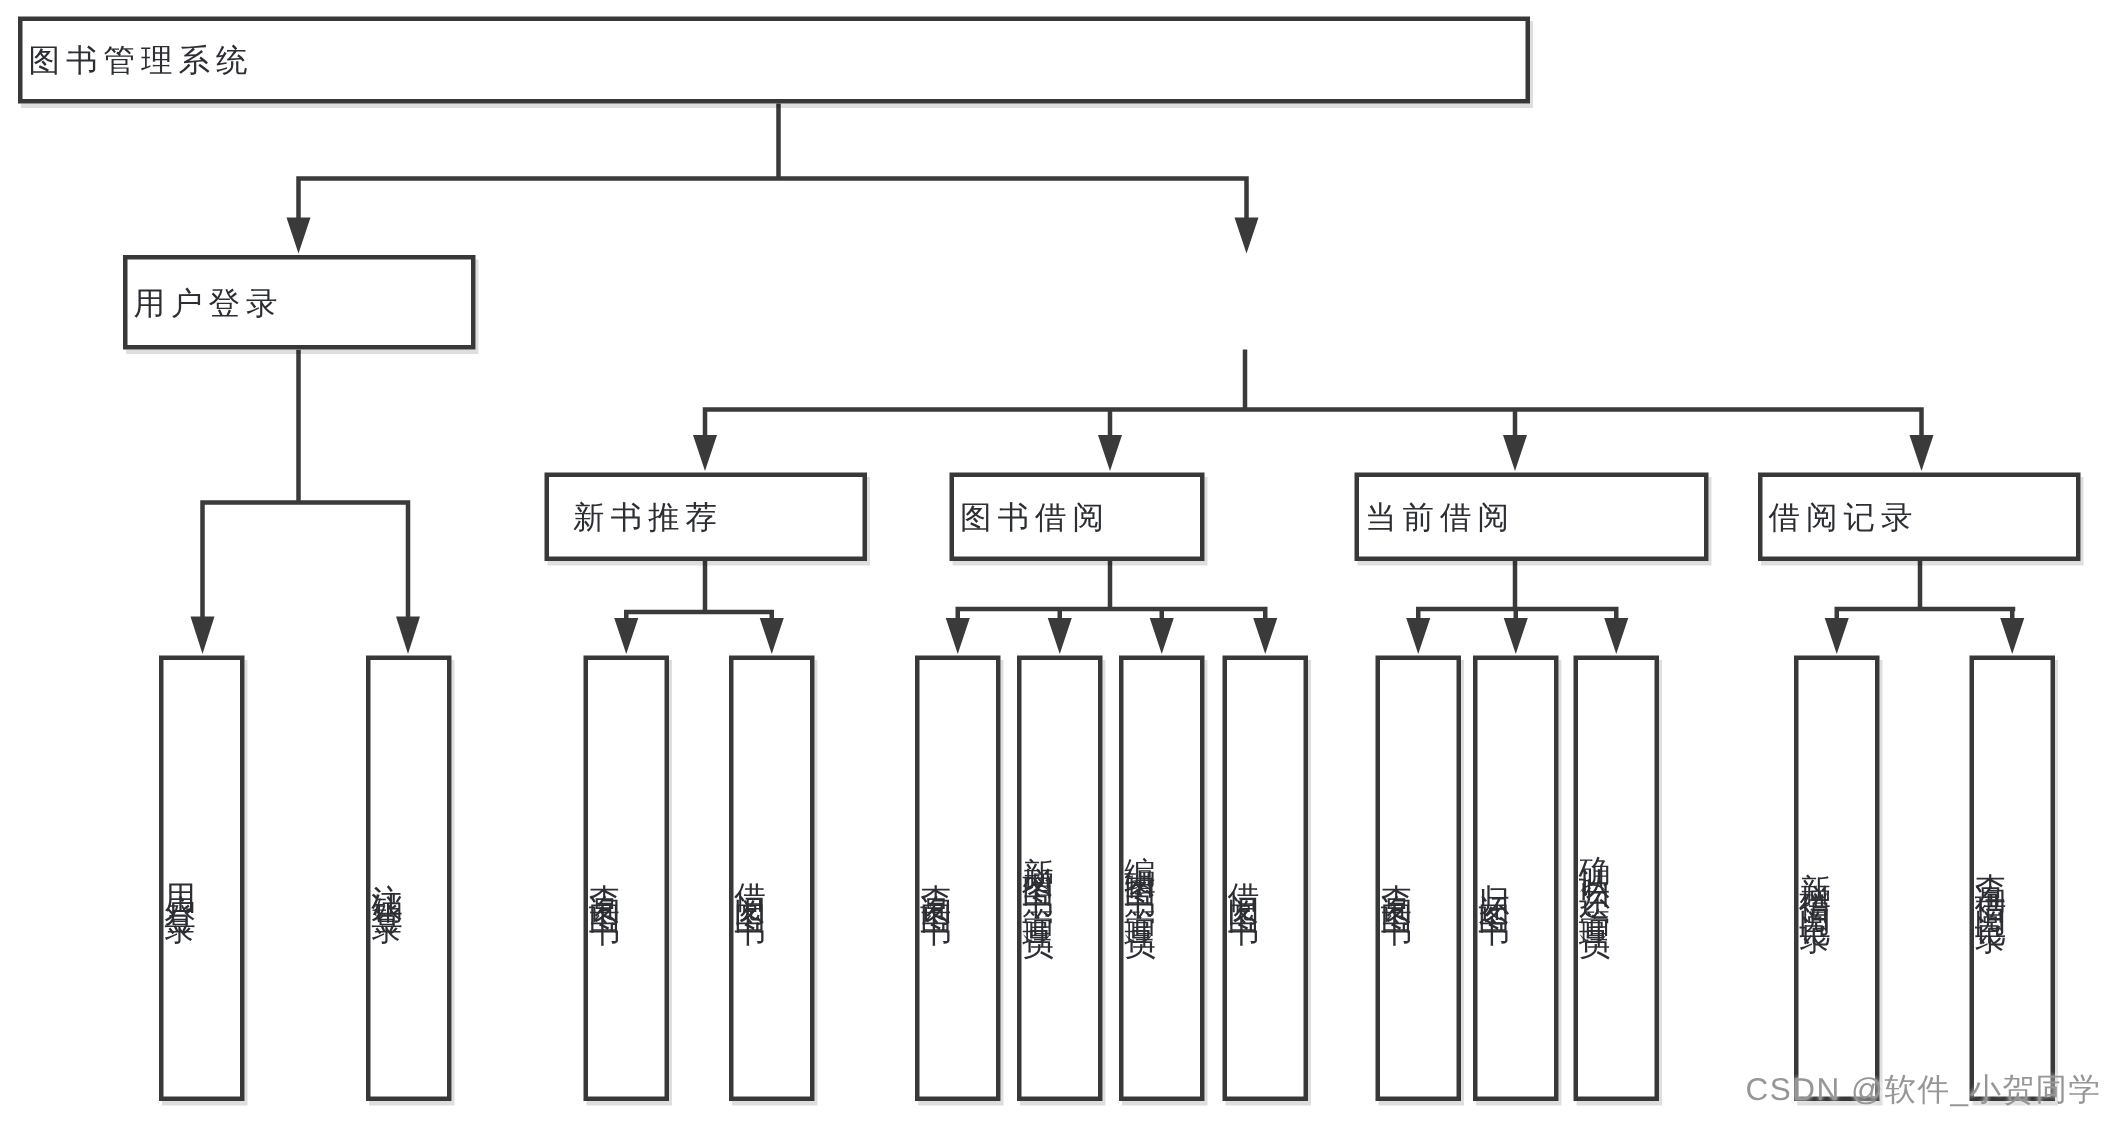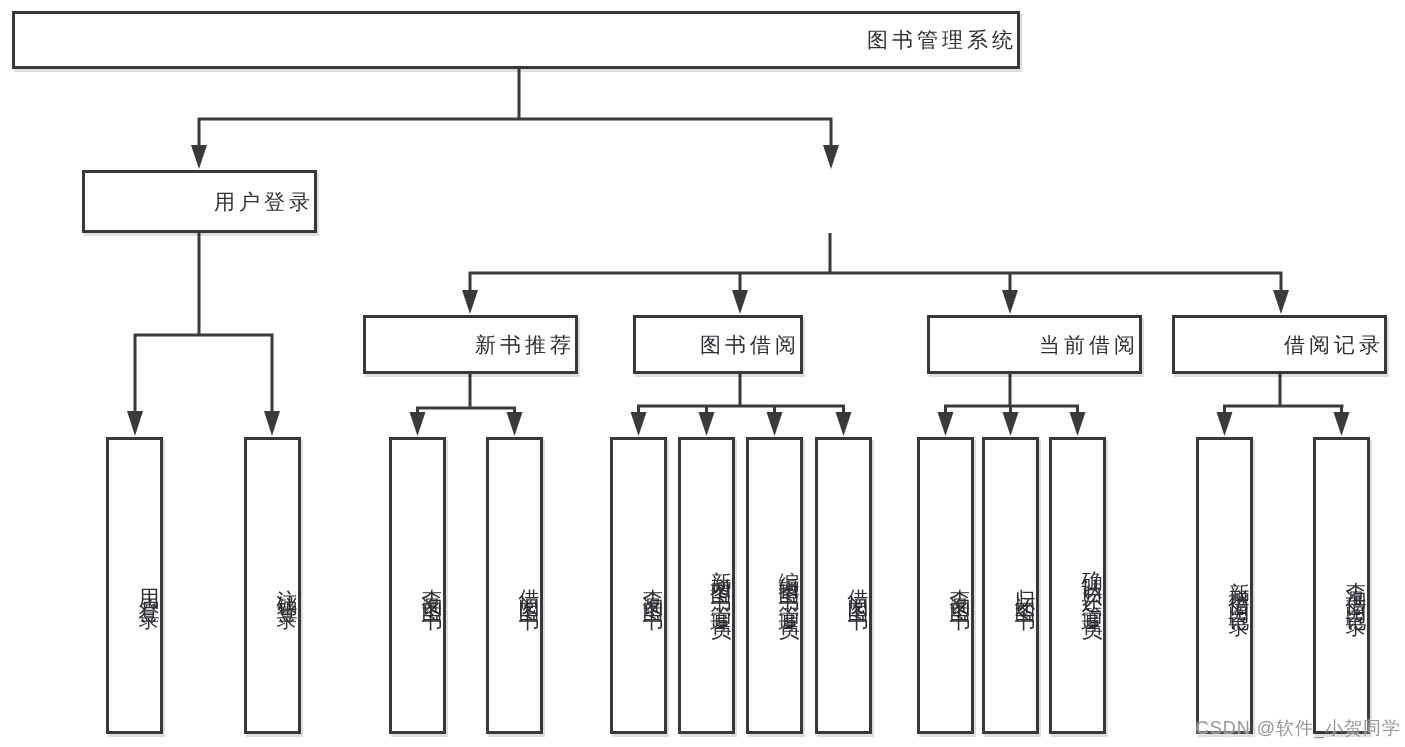--- a/index.html
+++ b/index.html
@@ -12,42 +12,42 @@
   }
   #connectors{position:absolute;left:0;top:0;}
   .box{
     position:absolute;
     box-sizing:border-box;
     background:#ffffff;
     border:3px solid #383838;
     color:#2c2e33;
     display:flex;
     align-items:center;
-    justify-content:flex-end;
+    justify-content:flex-start;
     box-shadow:2px 3px 0 rgba(0,0,0,0.13);
   }
   .hlabel{
     font-size:21px;
     letter-spacing:4px;
     white-space:nowrap;
     text-indent:4px; 
   }
   .vlabel{
     writing-mode:vertical-rl;
     text-orientation:mixed;
     font-size:21px;
     letter-spacing:7px;
     line-height:1;
     white-space:nowrap;
   }
   .watermark{
     position:absolute;
     right:4px;
     bottom:7px;
-    font-size:18px;
+    font-size:21px;
     color:#969696;
     letter-spacing:1px;
     text-shadow:0 0 3px #ffffff;
     white-space:nowrap;
   }
 </style>
 </head>
 <body>
 
 <div id="stage">
@@ -106,21 +106,21 @@
   <div class="box" style="left:82px;top:170px;width:235px;height:63px;">
     <span class="hlabel">用户登录</span>
   </div>
 
   <div class="box" style="left:363px;top:315px;width:215px;height:59px;padding-left:12px;">
     <span class="hlabel">新书推荐</span>
   </div>
   <div class="box" style="left:633px;top:315px;width:170px;height:59px;">
     <span class="hlabel">图书借阅</span>
   </div>
-  <div class="box" style="left:903px;top:315px;width:215px;height:59px;margin-left:24px;">
+  <div class="box" style="left:903px;top:315px;width:236px;height:59px;">
     <span class="hlabel">当前借阅</span>
   </div>
   <div class="box" style="left:1172px;top:315px;width:215px;height:59px;">
     <span class="hlabel">借阅记录</span>
   </div>
 
   <div class="box" style="left:106px;top:437px;width:57px;height:297px;">
     <span class="vlabel">用户登录</span>
   </div>
   <div class="box" style="left:244px;top:437px;width:57px;height:297px;">

